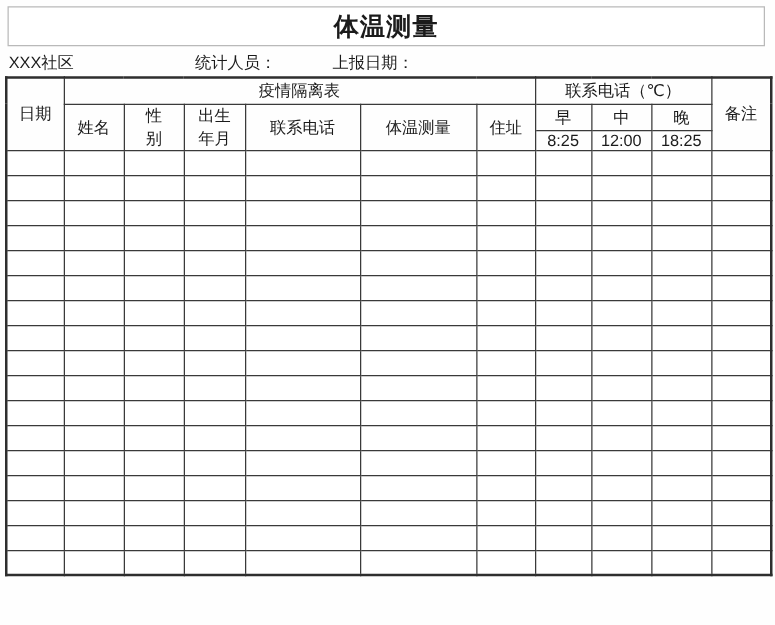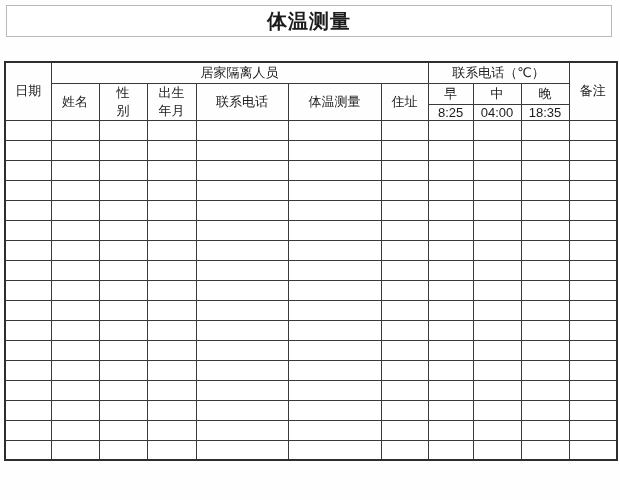--- a/index.html
+++ b/index.html
@@ -49,59 +49,64 @@
 </style>
 </head>
 <body>
 
 <div class="page">
 
   <div class="title-box">
     <span class="title-text">体温测量</span>
   </div>
 
+  <div class="info-row">
+    <span class="info-community">XXX社区</span>
+    <span class="info-statistician">统计人员：</span>
+    <span class="info-report-date">上报日期：</span>
+  </div>
 
   <table class="form">
     <colgroup>
       <col style="width:46px">
         <col style="width:48px">
         <col style="width:48px">
         <col style="width:49px">
       <col style="width:92px">
         <col style="width:93px">
         <col style="width:47px">
       <col style="width:45px">
         <col style="width:48px">
         <col style="width:48px">
         <col style="width:48px">
     </colgroup>
     <thead>
       <tr class="h1">
         <th rowspan="3">日期</th>
-        <th colspan="6">居家隔离人员</th>
+        <th colspan="6">疫情隔离表</th>
         <th colspan="3">联系电话（℃）</th>
         <th rowspan="3">备注</th>
       </tr>
       <tr class="h2">
         <th rowspan="2">姓名</th>
         <th rowspan="2" class="wrap">性
 别</th>
         <th rowspan="2" class="wrap">出生
 年月</th>
         <th rowspan="2">联系电话</th>
         <th rowspan="2">体温测量</th>
         <th rowspan="2">住址</th>
         <th>早</th>
         <th>中</th>
         <th>晚</th>
       </tr>
       <tr class="h3">
         <th>8:25</th>
-        <th>04:00</th>
-        <th>18:35</th>
+        <th>12:00</th>
+        <th>18:25</th>
       </tr>
     </thead>
     <tbody>
         <tr>
           <td></td>
           <td></td>
           <td></td>
           <td></td>
           <td></td>
           <td></td>

